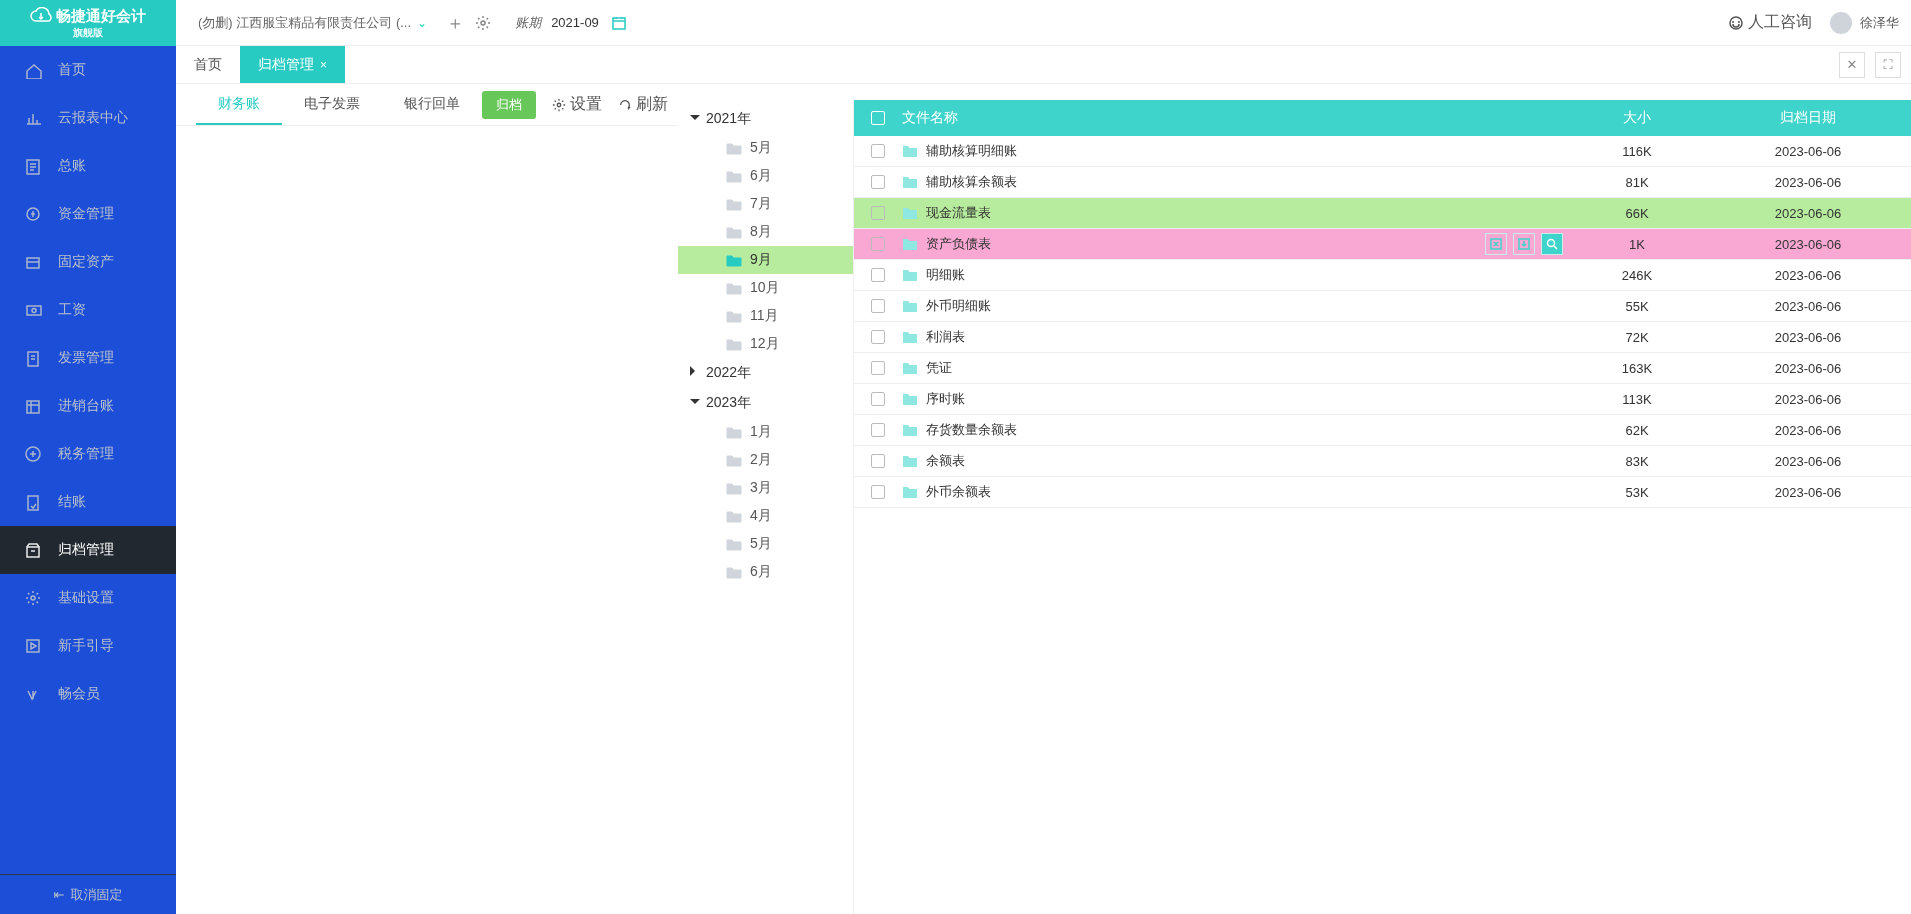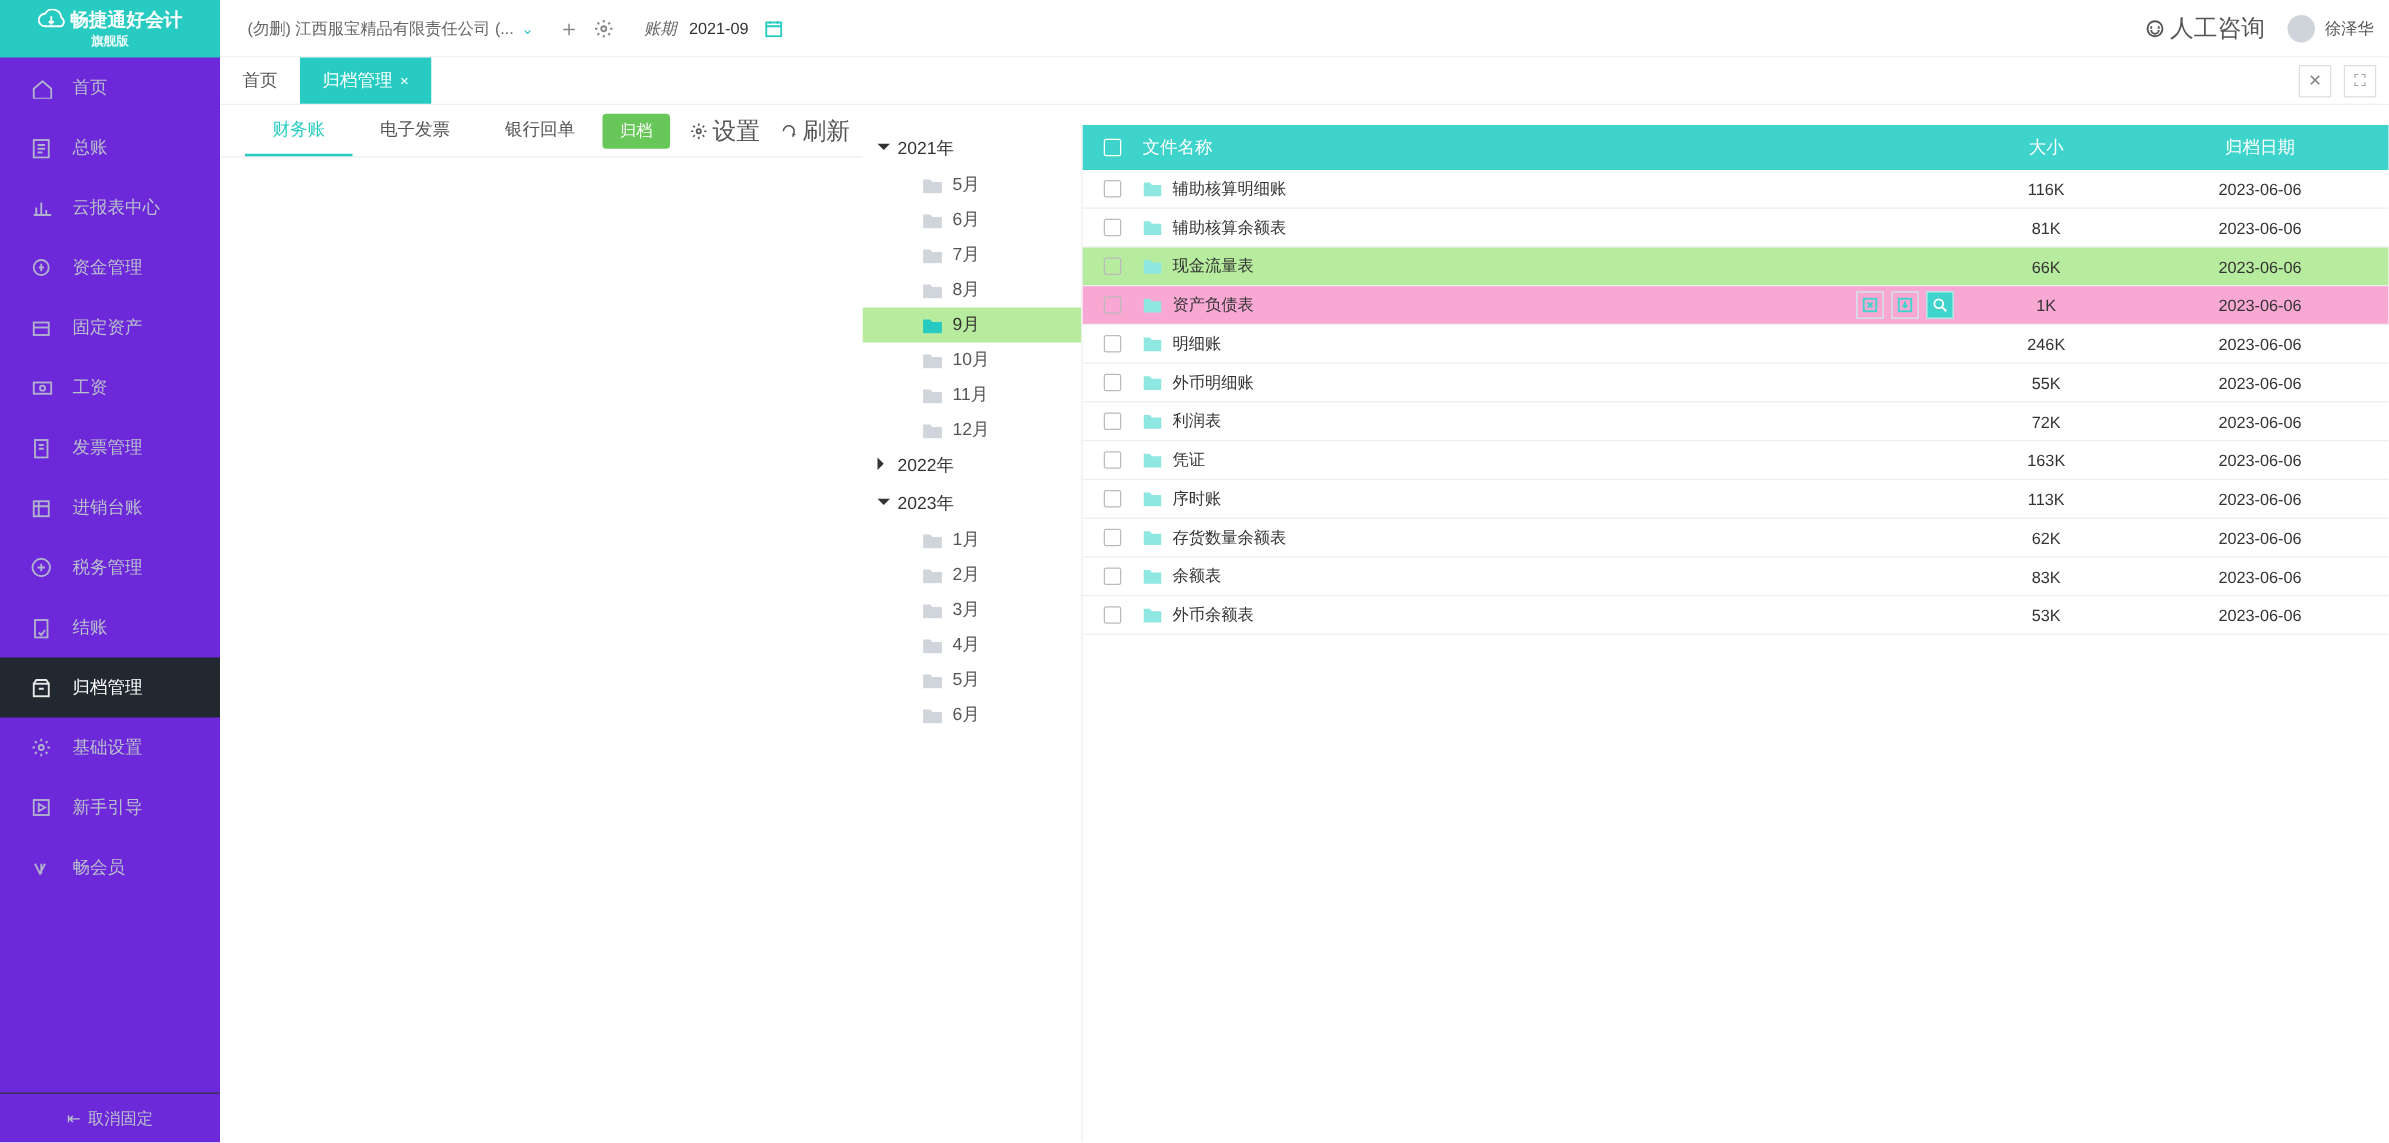--- a/index.html
+++ b/index.html
@@ -1,20 +1,20 @@
 <!DOCTYPE html>
 <html><head>
 <meta charset="utf-8">
 <style>
 * { box-sizing: border-box; margin: 0; padding: 0; }
 body { font-family: "Microsoft YaHei", Arial, sans-serif; font-size: 13px; color: #333; background: #fff; overflow: hidden; width: 1911px; height: 914px; }
 
 
 .app { display: flex; height: 100%; width: 100%; }
-.sidebar { width: 176px; background: #6d28d9; color: #b8c0cc; display: flex; flex-direction: column; }
+.sidebar { width: 176px; background: #1d4ed8; color: #b8c0cc; display: flex; flex-direction: column; }
 .main { flex: 1; display: flex; flex-direction: column; min-width: 0; }
 
 
 .logo-area { height: 46px; background: #27cbc2; color: #fff; display: flex; align-items: center; justify-content: center; font-size: 15px; font-weight: bold; flex-direction: column; }
 .logo-top { display: flex; align-items: center; }
 .logo-sub { font-size: 10px; opacity: .9; }
 .nav { flex: 1; }
 .nav-item { height: 48px; display: flex; align-items: center; padding-left: 24px; cursor: pointer; font-size: 14px; }
 .nav-item.active { background: #21282f; color: #fff; }
 .nav-item .ic { width: 20px; display: inline-flex; margin-right: 14px; opacity: .9; }
@@ -39,21 +39,21 @@
 .tabsbar .right { margin-left: auto; display: flex; align-items: center; gap: 10px; padding-right: 10px; }
 .sq-btn { width: 26px; height: 26px; border: 1px solid #ddd; display: inline-flex; align-items: center; justify-content: center; cursor: pointer; color: #888; }
 
 
 .content { flex: 1; display: flex; min-height: 0; }
 .subtabs-row { height: 42px; border-bottom: 1px solid #eee; display: flex; align-items: stretch; padding-left: 20px; }
 .subtab { padding: 0 22px; display: flex; align-items: center; cursor: pointer; color: #555; font-size: 14px; border-bottom: 2px solid transparent; }
 .subtab.active { color: #27cbc2; border-bottom-color: #27cbc2; }
 .subtabs-right { margin-left: auto; display: flex; align-items: center; gap: 16px; padding-right: 10px; }
 .btn-primary { background: #67c758; color: #fff; padding: 5px 14px; border-radius: 3px; cursor: pointer; font-size: 13px; }
-.link-ic { display: inline-flex; align-items: center; gap: 4px; color: #555; cursor: pointer; font-size: 19px; }
+.link-ic { display: inline-flex; align-items: center; gap: 4px; color: #555; cursor: pointer; font-size: 16px; }
 
 .workspace { flex: 1; display: flex; min-height: 0; margin-top: 16px; }
 
 
 .tree { width: 176px; border-right: 1px solid #eee; overflow-y: auto; font-size: 14px; padding-top: 4px; }
 .tree-year { padding: 6px 12px 6px 28px; cursor: pointer; position: relative; }
 .tree-year::before { content: ""; position: absolute; left: 12px; top: 11px; border: 5px solid transparent; }
 .tree-year.expanded::before { border-top-color: #333; }
 .tree-year.collapsed::before { border-left-color: #333; top: 8px; }
 .tree-month { padding: 5px 12px 5px 48px; cursor: pointer; position: relative; color: #555; display: flex; align-items: center; gap: 8px; }
@@ -108,33 +108,33 @@
           <span class="ic">
             <svg width="18" height="18" viewBox="0 0 18 18">
               <path d="M3 10l7-6 7 6v8H3z" class="fs"></path>
             </svg>
           </span>
           <span>首页</span>
         </div>
         <div class="nav-item">
           <span class="ic">
             <svg width="18" height="18" viewBox="0 0 18 18">
+              <path d="M3 15h14M5 15V9M9 15V5M13 15v-4" class="fs"></path>
+            </svg>
+          </span>
+          <span>云报表中心</span>
+        </div>
+        <div class="nav-item">
+          <span class="ic">
+            <svg width="18" height="18" viewBox="0 0 18 18">
               <rect x="3" y="3" width="12" height="14" class="fs"></rect>
               <path d="M6 7h6M6 10h6M6 13h4" class="fs"></path>
             </svg>
           </span>
           <span>总账</span>
-        </div>
-        <div class="nav-item">
-          <span class="ic">
-            <svg width="18" height="18" viewBox="0 0 18 18">
-              <path d="M3 15h14M5 15V9M9 15V5M13 15v-4" class="fs"></path>
-            </svg>
-          </span>
-          <span>云报表中心</span>
         </div>
         <div class="nav-item">
           <span class="ic">
             <svg width="18" height="18" viewBox="0 0 18 18">
               <circle cx="9" cy="9" r="6" class="fs"></circle>
               <path d="M7 9h4M9 6v6" class="fs"></path>
             </svg>
           </span>
           <span>资金管理</span>
         </div>

